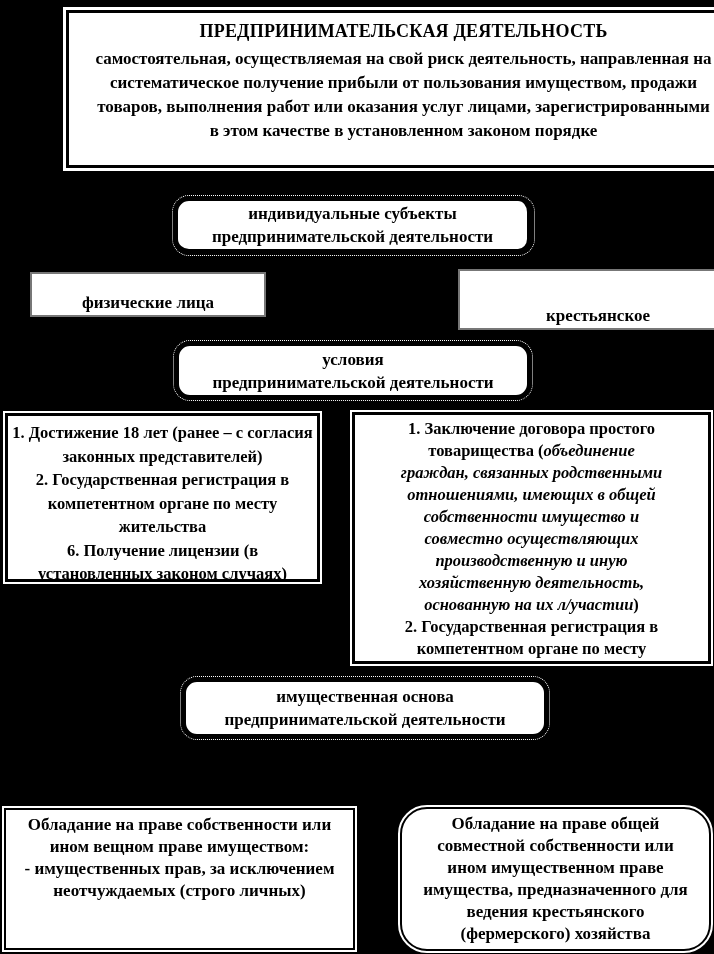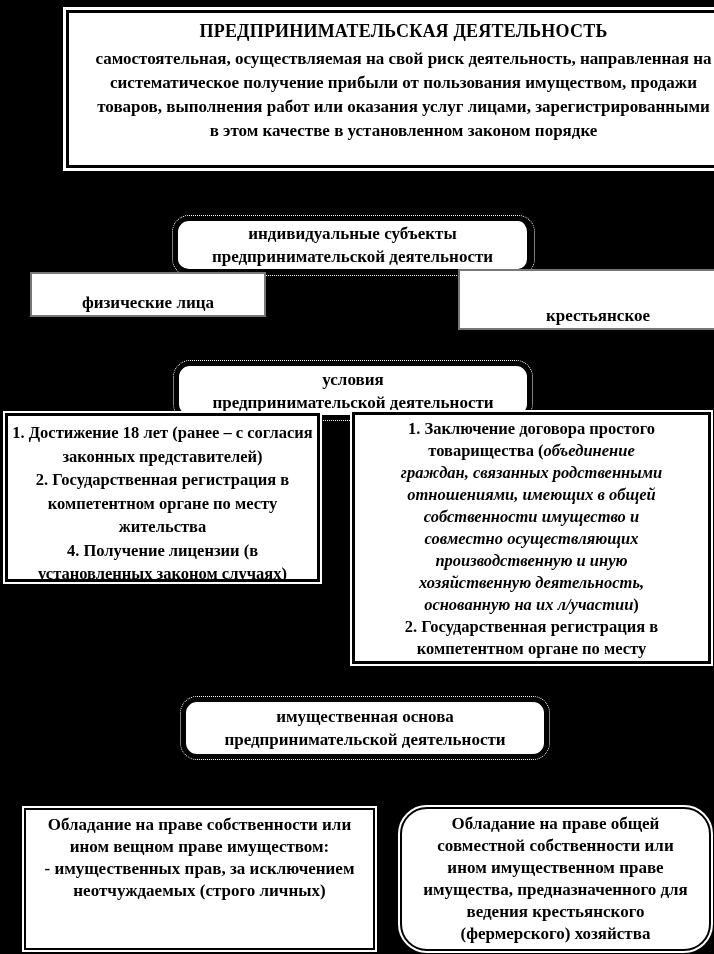--- a/index.html
+++ b/index.html
@@ -13,34 +13,34 @@
     left:66px;top:10px;width:675px;height:158px;
     border:3px solid #000;outline:3px solid #fff;
     padding:6px 22px 0 22px;
   }
   .def-title{font-size:18px;line-height:24px;margin-bottom:4px;letter-spacing:.2px;}
   .def-body{font-size:17px;line-height:24px;font-family:Liberation Serif, serif;}
   
   .rounded{
     border:3px solid #000;border-radius:14px;outline:1px dotted #fff;outline-offset:2px;
     display:flex;flex-direction:column;justify-content:center;
-    font-size:17px;line-height:23px;margin-top:20px;
+    font-size:17px;line-height:23px;
   }
   .subjects-header{left:175px;top:198px;width:357px;height:55px;border-right-width:5px;border-bottom-width:4px;}
   .conditions-header{left:176px;top:343px;width:354px;height:55px;}
   .property-header{left:183px;top:679px;width:364px;height:58px;}
   
   .subject{border:2px solid #777;display:flex;flex-direction:column;justify-content:flex-end;font-size:17px;line-height:24px;}
   .subject-left{left:30px;top:272px;width:236px;height:45px;}
   .subject-right{left:458px;top:269px;width:280px;height:61px;}
   
   .detail{border:3px solid #000;outline:2px solid #fff;font-size:16.5px;}
   .cond-left{left:5px;top:413px;width:315px;height:169px;padding:5px 2px;line-height:23.5px;}
   .cond-right{left:352px;top:412px;width:359px;height:252px;padding:3px 44px;line-height:22px;}
-  .prop-left{left:4px;top:808px;width:351px;height:142px;border-width:2px;padding:4px 8px;font-size:17px;line-height:22px;margin-left:20px;}
+  .prop-left{left:4px;top:808px;width:351px;height:142px;border-width:2px;padding:4px 8px;font-size:17px;line-height:22px;}
   .prop-right{left:400px;top:807px;width:311px;height:144px;border-width:2px;padding:4px 18px;font-size:17px;line-height:22px;border-radius:27px;}
   .detail p{margin:0;}
   .ital{font-style:italic;}
 </style>
 </head>
 <body>
 
 <div class="canvas">
 
   <div class="box def">
@@ -63,21 +63,21 @@
   </div>
 
   <div class="box rounded conditions-header">
     <div>условия</div>
     <div>предпринимательской деятельности</div>
   </div>
 
   <div class="box detail cond-left">
     <p>1. Достижение  18 лет (ранее – с согласия законных представителей)</p>
     <p>2. Государственная регистрация в компетентном органе по месту жительства</p>
-    <p>4. Получение лицензии (в установленных законом случаях)</p>
+    <p>6. Получение лицензии (в установленных законом случаях)</p>
   </div>
 
   <div class="box detail cond-right">
     <p><span>1. Заключение договора простого товарищества (</span><span class="ital">объединение граждан, связанных родственными отношениями, имеющих в общей собственности имущество и совместно осуществляющих производственную и иную хозяйственную деятельность, основанную на их л/участии</span><span>)</span></p>
     <p>2. Государственная регистрация в компетентном органе по месту жительства главы хозяйства</p>
   </div>
 
   <div class="box rounded property-header">
     <div>имущественная основа</div>
     <div>предпринимательской деятельности</div>

